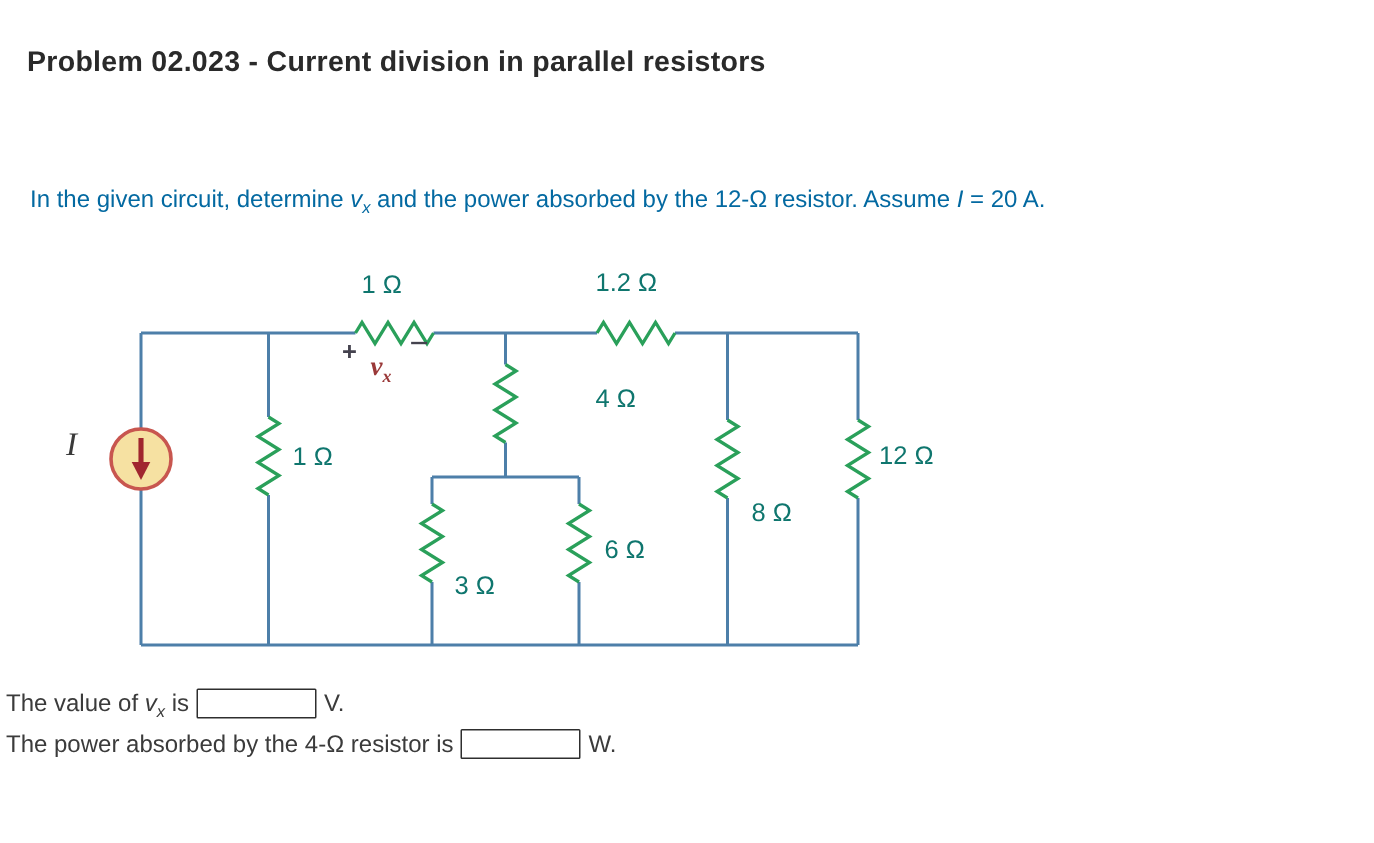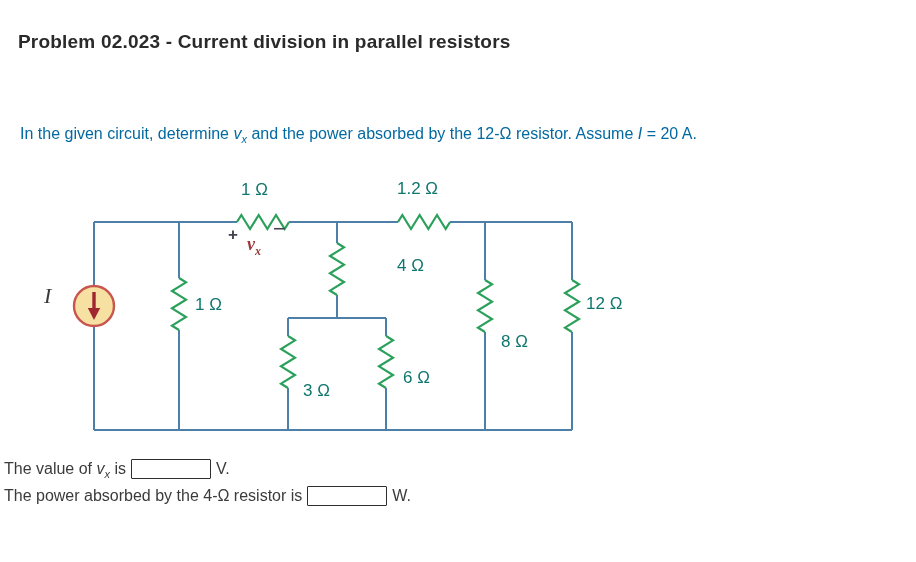--- a/index.html
+++ b/index.html
@@ -91,20 +91,20 @@
 
   <span class="vx-plus">+</span>
   <span class="vx-minus">−</span>
   <span class="vx-label"><span>v</span><sub>x</sub></span>
 
   <span class="clabel" style="left:241px; top:180px;">1 Ω</span>
   <span class="clabel" style="left:397px; top:179px;">1.2 Ω</span>
   <span class="clabel" style="left:195px; top:295px;">1 Ω</span>
   <span class="clabel" style="left:356px; top:256px;margin-left:41px;">4 Ω</span>
   <span class="clabel" style="left:303px; top:357px;margin-top:24px;">3 Ω</span>
-  <span class="clabel" style="left:403px; top:368px;">6 Ω</span>
+  <span class="clabel" style="left:403px; top:357px;">6 Ω</span>
   <span class="clabel" style="left:501px; top:294px;margin-top:38px;">8 Ω</span>
   <span class="clabel" style="left:586px; top:294px;">12 Ω</span>
 </div>
 
 <div class="answer-line answer-line-1"><span>The value of </span><span class="mvar"><span>v</span><sub>x</sub></span><span> is</span><input class="answer-input" type="text" value="" style=""><span>V.</span></div>
 
 <div class="answer-line answer-line-2"><span>The power absorbed by the 4-Ω resistor is</span><input class="answer-input" type="text" value="" style=""><span>W.</span></div>
 
 </body></html>

